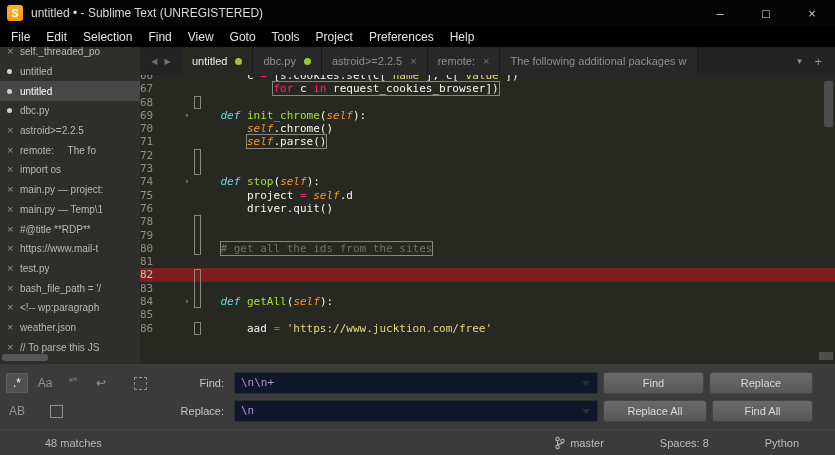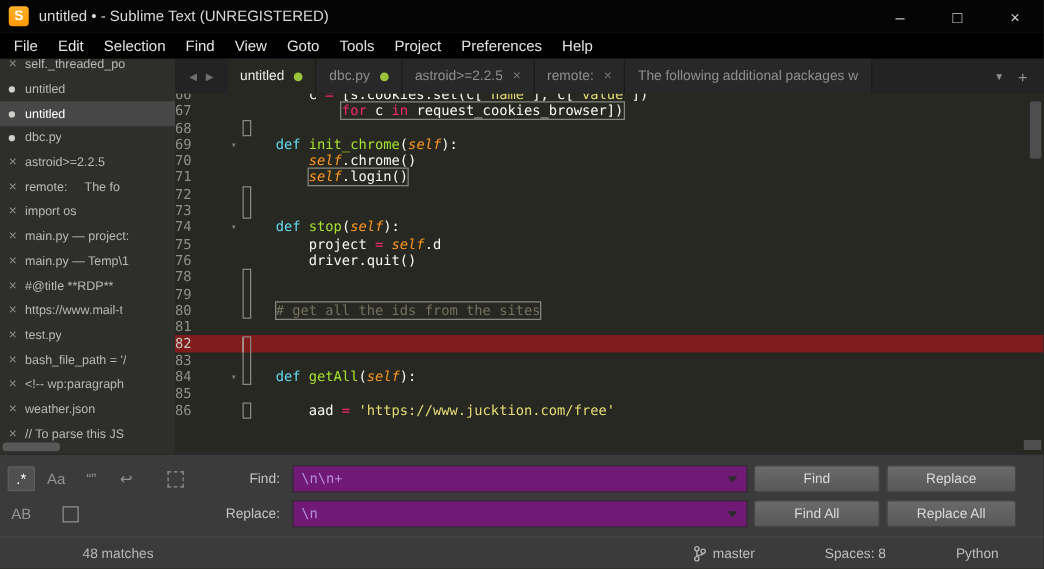--- a/index.html
+++ b/index.html
@@ -46,21 +46,21 @@
   .editor{position:absolute;left:140px;top:75px;width:695px;height:288px;background:#272822;overflow:hidden}
   .codewrap{position:absolute;left:0;top:-6px;right:0;font:11px/13.3px "DejaVu Sans Mono",monospace}
   .crow{display:flex;height:13.3px}
   .crow.cur{background:#7f1d1d}
   .gnum{width:40px;flex:0 0 40px;text-align:left;padding-right:6px;color:#8f9089}
   .crow.cur .gnum{color:#c5c6c0}
   .gfold{width:14px;flex:0 0 14px;color:#7a7a72;font-size:8px;line-height:13.3px;text-align:center}
   .ctext{white-space:pre}
   .c-p{color:#f8f8f2}
   .c-k{color:#f92672}
-  .c-st{color:#66d9ef;}
+  .c-st{color:#66d9ef;font-style:italic}
   .c-fn{color:#a6e22e}
   .c-sf{color:#fd971f;font-style:italic}
   .c-s{color:#e6db74}
   .c-cm{color:#75715e}
   .mbox{outline:1px solid #87877f}
   .bbox{position:absolute;left:54px;width:7px;border:1px solid #87877f}
   .caret{display:inline-block;width:0;height:12px;border-left:1px solid #f8f8f0;transform:translateY(2px)}
   .vthumb{position:absolute;right:2px;top:6px;width:9px;height:46px;background:#4e4e4e;border-radius:2px}
   .hthumb{position:absolute;right:2px;bottom:3px;width:14px;height:8px;background:#4e4e4e}
 
@@ -68,29 +68,29 @@
   .findpanel{position:absolute;left:0;top:363px;width:835px;height:66px;background:#3b3b3b;border-top:1px solid #2a2a2a}
   .frow{position:absolute;left:0;right:0;height:22px;display:flex;align-items:center;padding-right:22px}
   .r1{top:8px}
   .r2{top:36px}
   .toggles{width:170px;flex:0 0 170px;display:flex;align-items:center;gap:6px;padding-left:6px}
   .tgl{min-width:22px;height:20px;display:flex;align-items:center;justify-content:center;color:#949494;font-size:12px;border-radius:2px}
   .tgl.on{color:#fafafa;background:#505050;box-shadow:inset 0 0 0 1px #5e5e5e}
   .dsq{width:13px;height:13px;border:1px dashed #909090;margin-left:16px}
   .ssq{width:13px;height:13px;border:1px solid #909090;margin-left:16px}
   .flabel{width:54px;flex:0 0 54px;text-align:right;margin-right:10px;font-size:11px;color:#c4c4c4}
-  .finput{flex:1;height:22px;background:#701a75;border:1px solid #2d2d2d;position:relative;display:flex;align-items:center}
+  .finput{flex:1;height:22px;background:#0f172a;border:1px solid #2d2d2d;position:relative;display:flex;align-items:center}
   .fval{font:11px/20px "DejaVu Sans Mono",monospace;color:#b98fd8;padding-left:6px}
   .darr{position:absolute;right:7px;top:8px;width:0;height:0;border-left:4px solid transparent;border-right:4px solid transparent;border-top:5px solid #2c2c2c}
   .fbtn{width:101px;flex:0 0 101px;height:22px;margin-left:5px;background:linear-gradient(#6a6a6a,#585858);border:1px solid #454545;border-radius:3px;color:#d9d9d9;font-size:11px;display:flex;align-items:center;justify-content:center}
   .fbtn.wide{width:104px;flex:0 0 104px}
 
   
   .statusbar{position:absolute;left:0;top:429px;width:835px;height:26px;background:#3b3b3b;border-top:1px solid #464646;display:flex;align-items:center}
-  .st-matches{margin-left:66px;font-size:11px;color:#b8b8b8}
+  .st-matches{margin-left:45px;font-size:11px;color:#b8b8b8}
   .st-right{margin-left:auto;display:flex;align-items:center;gap:56px;padding-right:36px;font-size:11px;color:#bdbdbd}
   .st-item{display:flex;align-items:center;gap:5px;white-space:nowrap}
   .branch svg{display:block}
 </style>
 </head>
 <body>
 
 <div class="window">
 
   <div class="titlebar">
@@ -241,21 +241,21 @@
           <span class="ctext"><span class="c-p">    </span><span class="c-st">def</span><span class="c-p"> </span><span class="c-fn">init_chrome</span><span class="c-p">(</span><span class="c-sf">self</span><span class="c-p">):</span></span>
         </div>
         <div class="crow">
           <span class="gnum">70</span>
           <span class="gfold"></span>
           <span class="ctext"><span class="c-p">        </span><span class="c-sf">self</span><span class="c-p">.chrome()</span></span>
         </div>
         <div class="crow">
           <span class="gnum">71</span>
           <span class="gfold"></span>
-          <span class="ctext"><span class="c-p">        </span><span class="mbox"><span class="c-sf">self</span><span class="c-p">.login()</span></span></span>
+          <span class="ctext"><span class="c-p">        </span><span class="mbox"><span class="c-sf">self</span><span class="c-p">.parse()</span></span></span>
         </div>
         <div class="crow">
           <span class="gnum">72</span>
           <span class="gfold"></span>
           <span class="ctext"></span>
         </div>
         <div class="crow">
           <span class="gnum">73</span>
           <span class="gfold"></span>
           <span class="ctext"></span>
@@ -350,22 +350,22 @@
     <div class="frow r2">
       <div class="toggles">
         <div class="tgl">AB</div>
         <div class="ssq"></div>
       </div>
       <div class="flabel">Replace:</div>
       <div class="finput">
         <span class="fval">\n</span>
         <span class="darr"></span>
       </div>
+      <div class="fbtn wide">Replace All</div>
       <div class="fbtn">Find All</div>
-      <div class="fbtn wide">Replace All</div>
     </div>
   </div>
 
   <div class="statusbar">
     <div class="st-matches">48 matches</div>
     <div class="st-right">
       <div class="st-item branch">
         <svg width="11" height="14" viewBox="0 0 11 14" fill="none" stroke="#b4b4b4" stroke-width="1.1">
           <circle cx="3.5" cy="3" r="1.7"></circle>
           <circle cx="3.5" cy="11" r="1.7"></circle>

